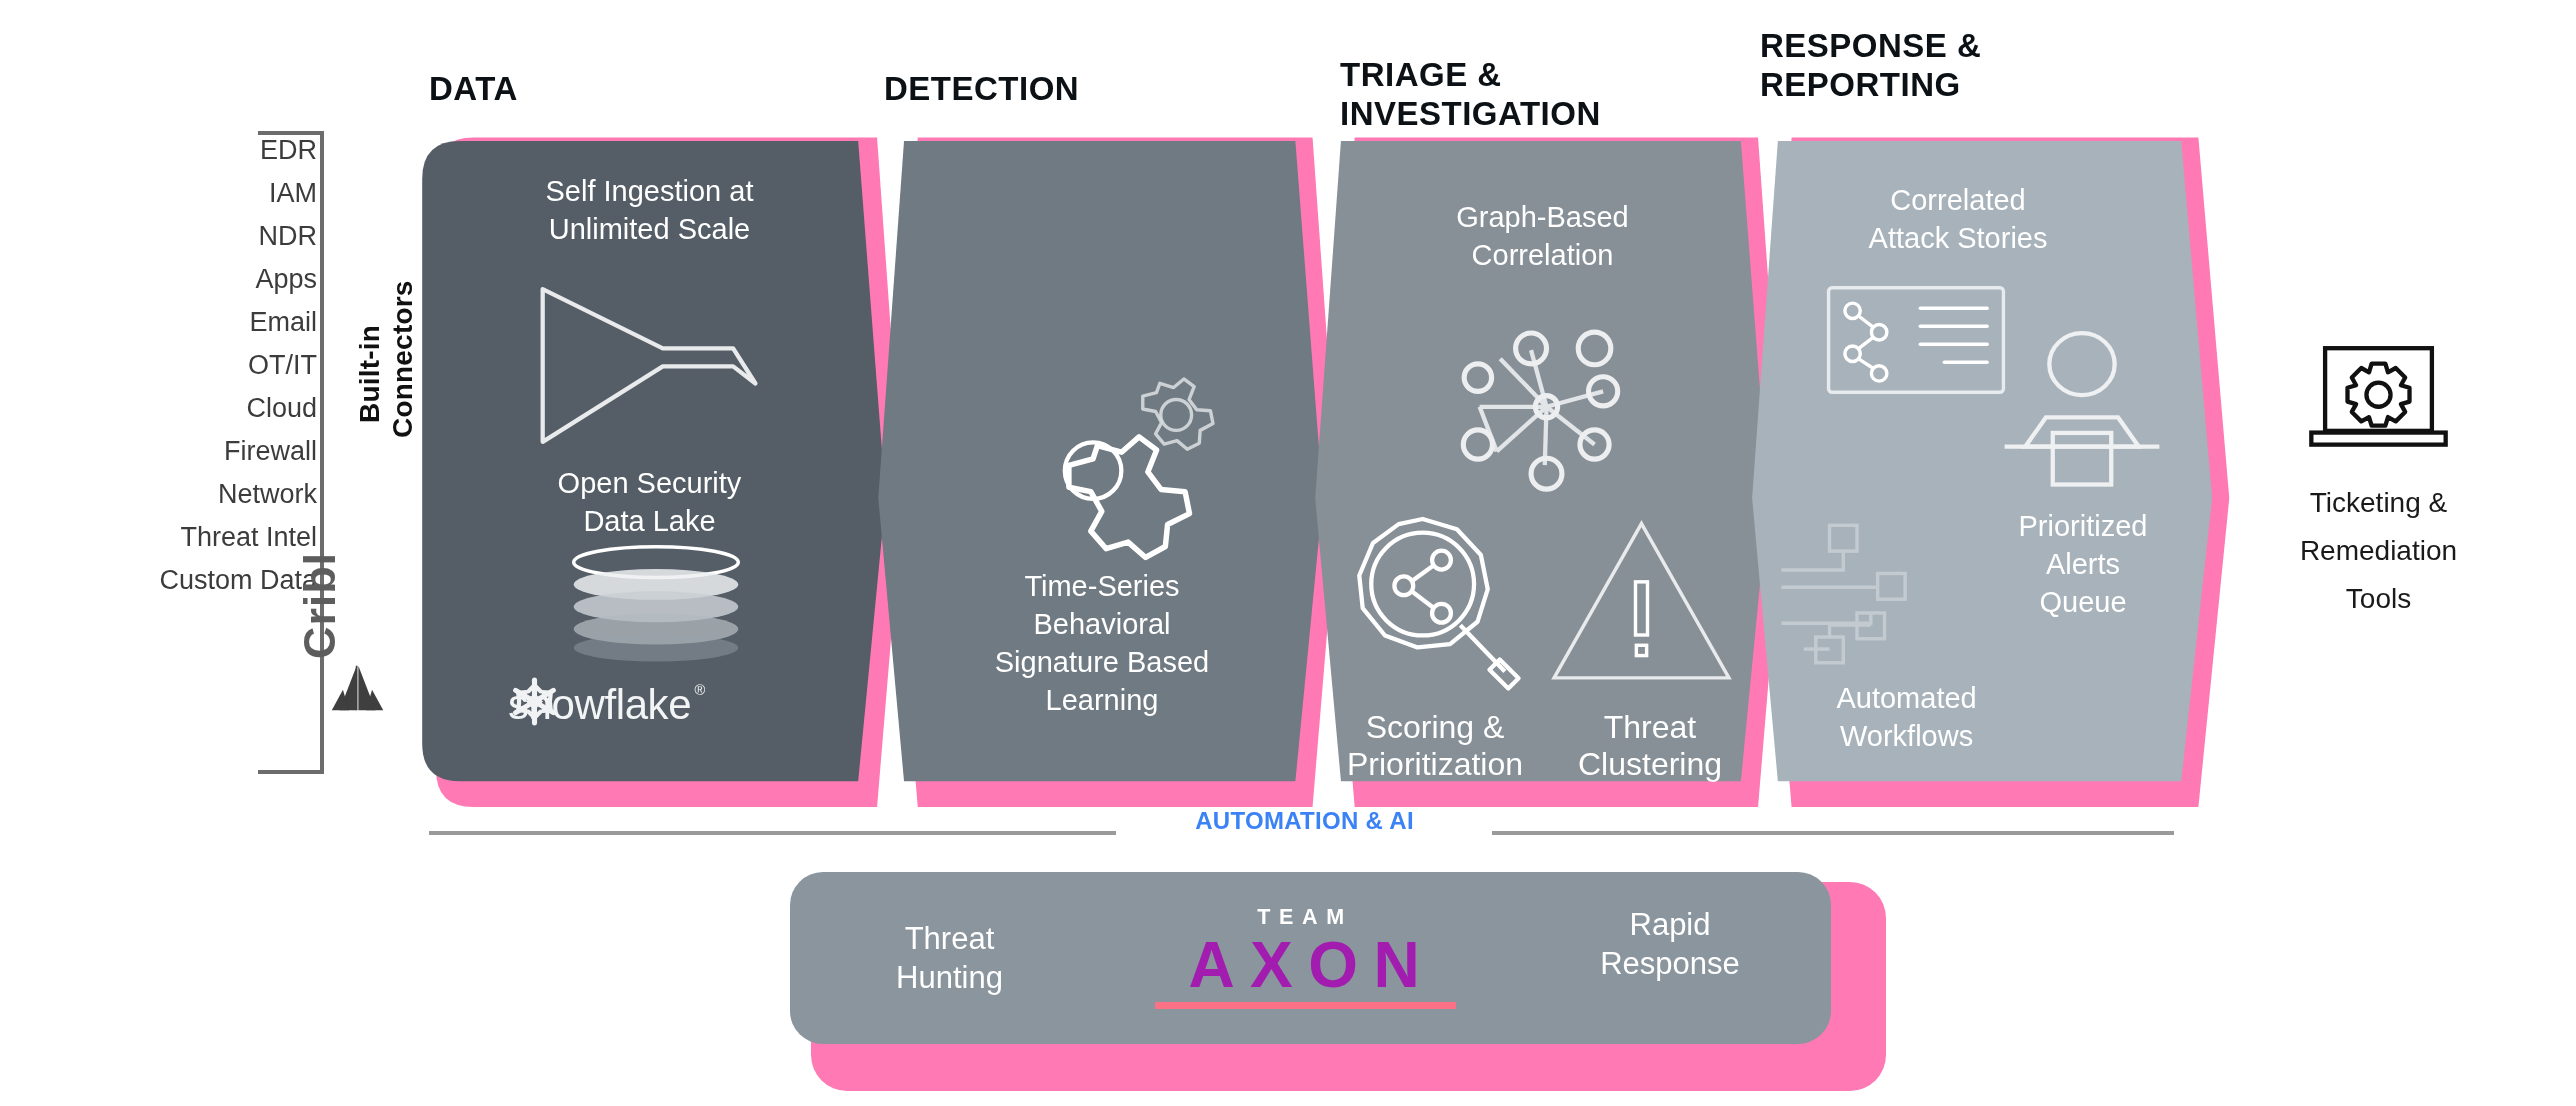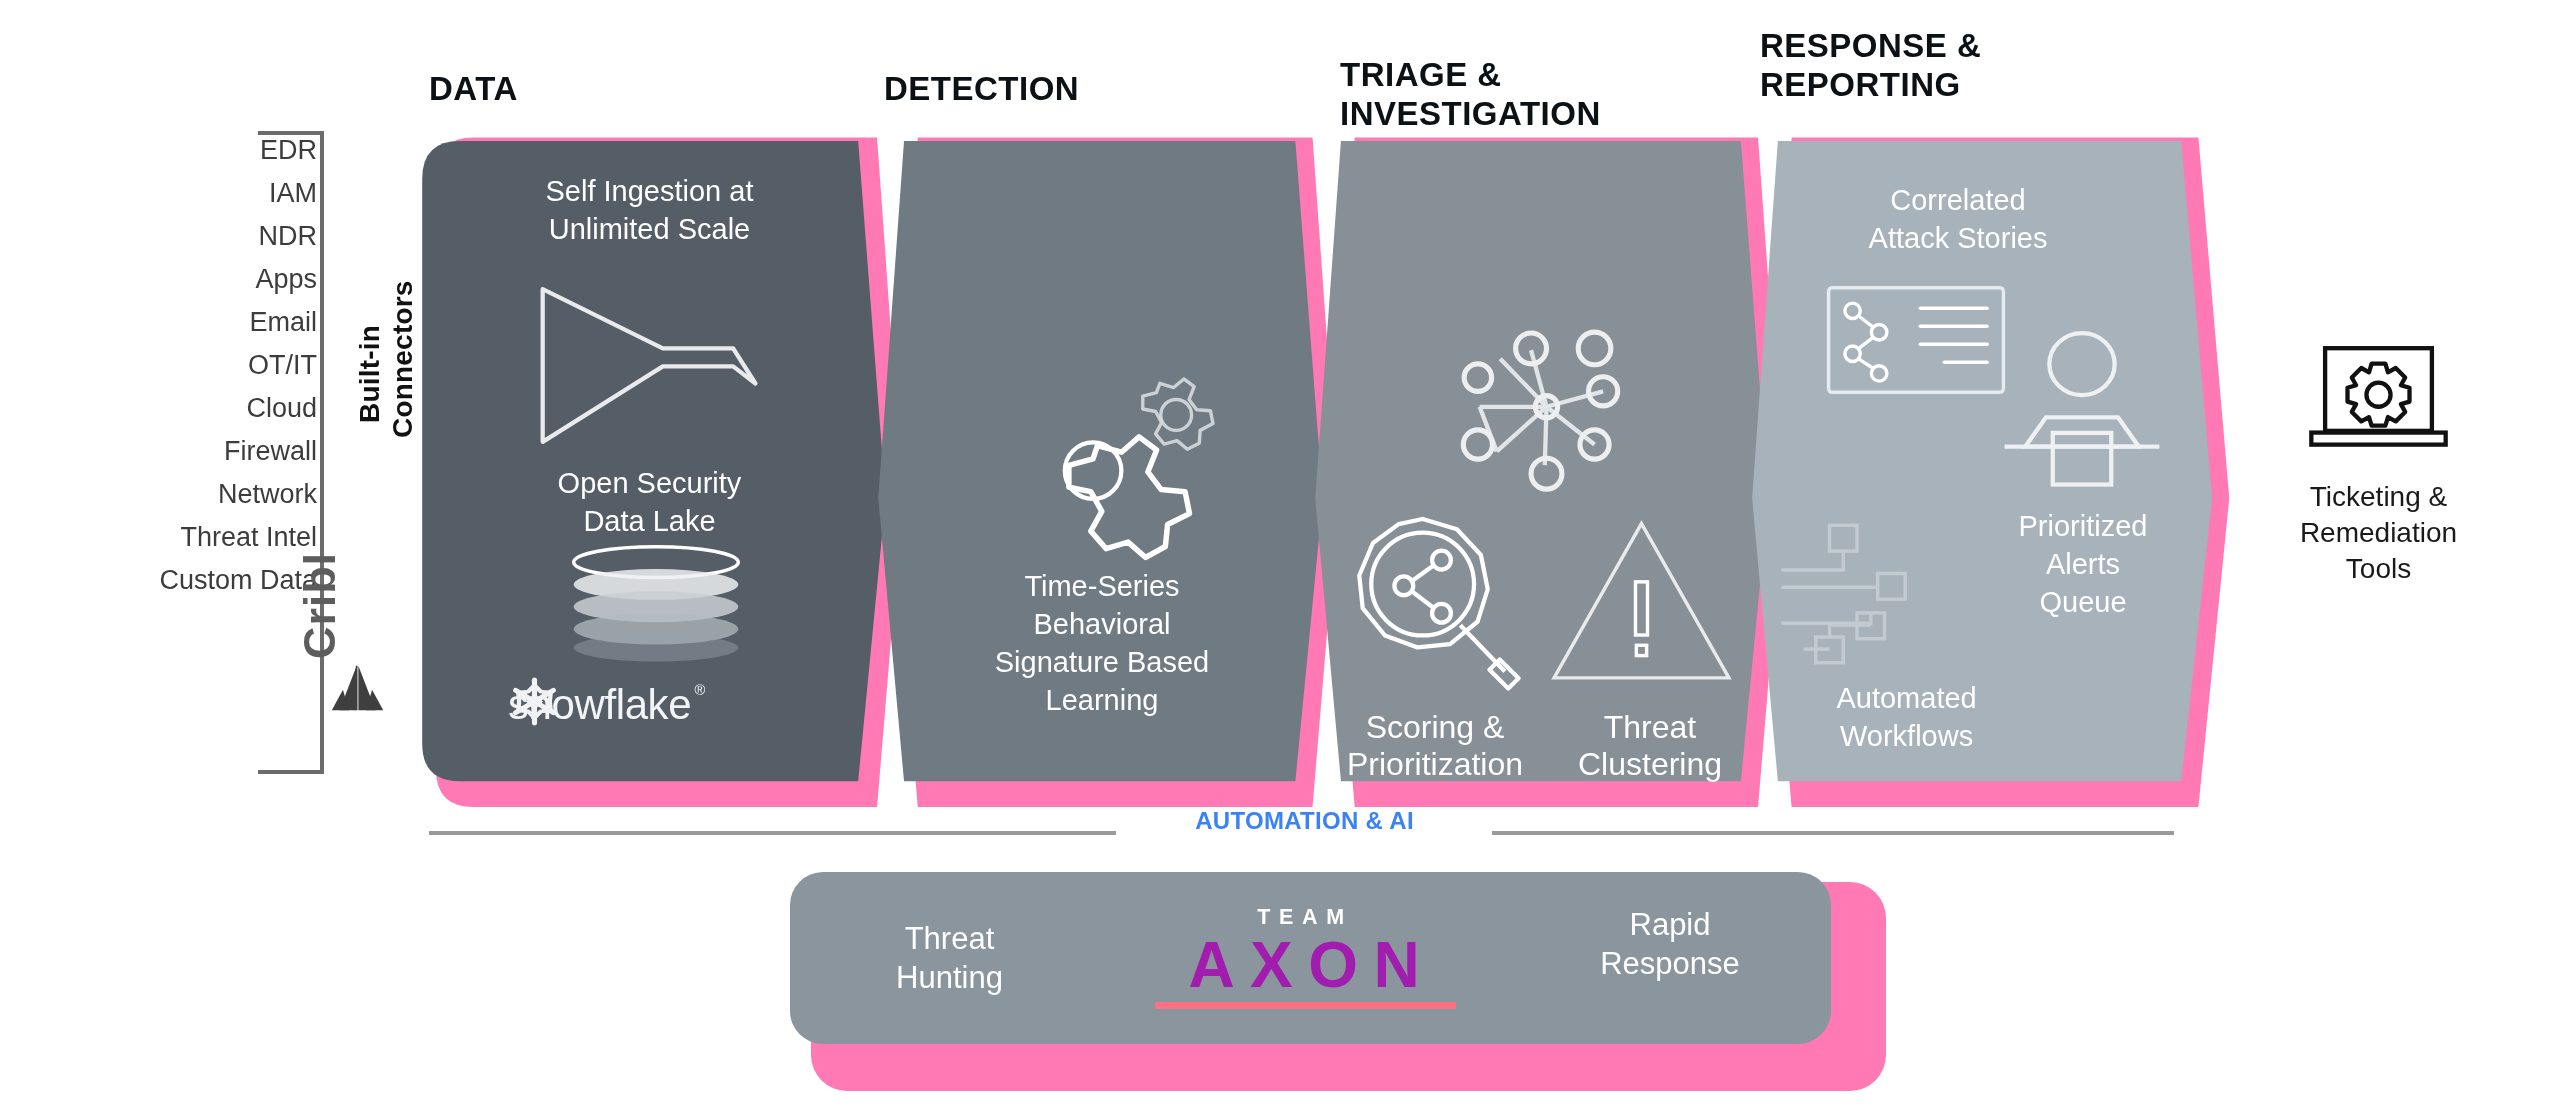--- a/index.html
+++ b/index.html
@@ -54,21 +54,21 @@
   #axonwrap .bt.left{left:52px;top:47px;width:215px;}
   #axonwrap .bt.right{left:764px;top:33px;width:232px;}
   #axonlogo{position:absolute;left:326px;top:33px;width:378px;text-align:center;}
   #axonlogo .team{font-size:21.5px;letter-spacing:8.6px;color:#ffffff;font-weight:600;}
   #axonlogo .axon{font-size:64px;font-weight:800;letter-spacing:15.5px;color:#a21caf;
                   line-height:70px;margin-left:13.7px;}
   #axonlogo .ul{width:301px;height:7.7px;background:#fb7186;margin:1.7px auto 0 auto;}
 
   
   #ticket{position:absolute;left:2267px;top:343px;width:223px;text-align:center;}
-  #ticket .tlabel{margin-top:20.6px;font-size:28px;line-height:36px;color:#1a1a1a;}
+  #ticket .tlabel{margin-top:20.6px;font-size:28px;line-height:48px;color:#1a1a1a;}
 </style>
 </head>
 <body>
 
 <div id="stage">
 
   <div id="sources">
     <div class="src-item">EDR</div>
     <div class="src-item">IAM</div>
     <div class="src-item">NDR</div>
@@ -183,20 +183,24 @@
 
   <div class="stage-head" style="left:1340px;top:26px;white-space:pre-line;margin-top:29px;">TRIAGE &amp;
 INVESTIGATION</div>
 
   <div class="panel" style="left:1315px;top:129px;width:481px;height:661px;">
     <svg width="481" height="678" viewBox="0 0 560 790">
       <path d="M46 10 L516 10 L546 430 L516 790 L46 790 L16 430 Z" fill="#ff7ab5"></path>
       <path d="M30 14 L496 14 L528 430 L496 760 L30 760 L0 430 Z" fill="#878f97"></path>
     </svg>
     <div class="content">
+      <div class="cap" style="left:17px;top:69px;width:421px;">
+        <div style="white-space:pre-line;">Graph-Based
+Correlation</div>
+      </div>
 
       <svg style="left:120px;top:185px;position:absolute;" width="223" height="189" viewBox="0 0 260 220">
         <g stroke="#e2e5e8" stroke-width="5" fill="none">
           <line x1="130" y1="108" x2="76" y2="52"></line>
           <line x1="130" y1="108" x2="112" y2="42"></line>
           <line x1="130" y1="108" x2="52" y2="108"></line>
           <line x1="130" y1="108" x2="72" y2="160"></line>
           <line x1="130" y1="108" x2="128" y2="176"></line>
           <line x1="130" y1="108" x2="186" y2="152"></line>
           <line x1="130" y1="108" x2="196" y2="90"></line>

